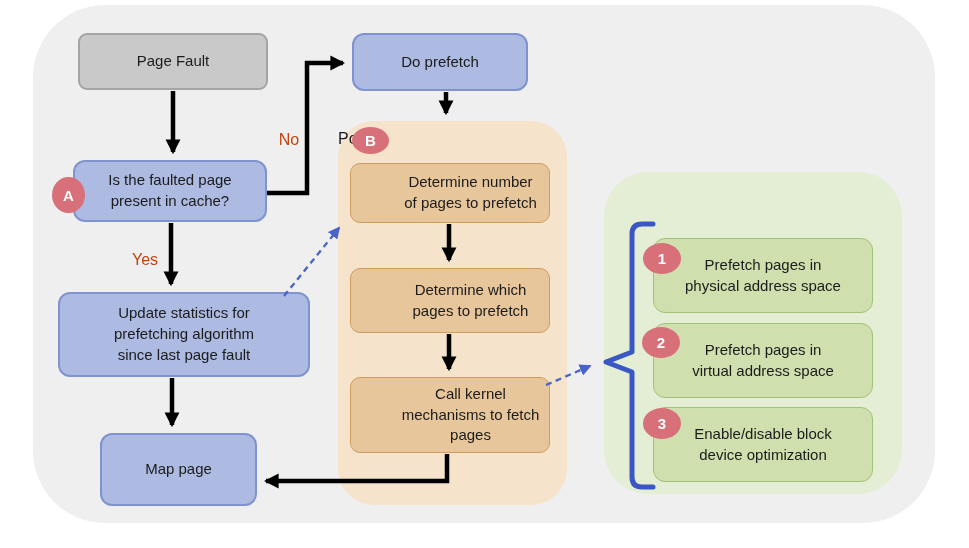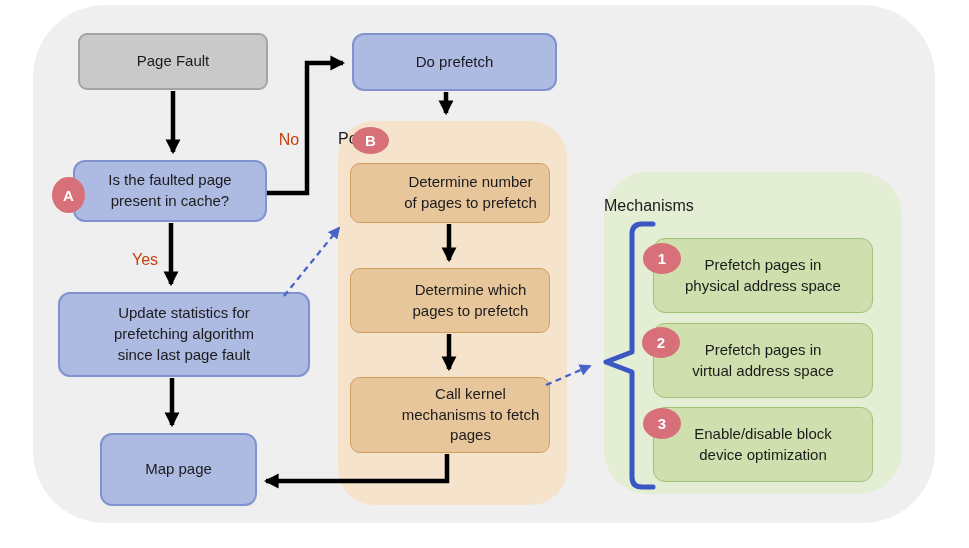--- a/index.html
+++ b/index.html
@@ -42,27 +42,26 @@
 
 <div class="canvas">
 
   <div class="backdrop"></div>
 
   <div class="panel panel-policy"></div>
   <div class="badge" style="left:352px;top:127px;width:37px;height:27px;">B</div>
   <div class="panel-title" style="left:338px;top:130px;width:229px;">Policy</div>
 
   <div class="panel panel-mech"></div>
-  <div class="panel-title" style="left:604px;top:197px;width:298px;">Mechanisms</div>
 
   <div class="nodes-layer">
 
     <div class="node node-gray" style="left:78px;top:33px;width:190px;height:57px;">Page Fault</div>
 
-    <div class="node node-blue" style="left:352px;top:33px;width:205px;height:58px;">Do prefetch</div>
+    <div class="node node-blue" style="left:352px;top:33px;width:176px;height:58px;">Do prefetch</div>
 
     <div class="node node-blue" style="left:73px;top:160px;width:194px;height:62px;">Is the faulted page
 present in cache?</div>
     <div class="badge" style="left:52px;top:177px;width:33px;height:36px;">A</div>
 
     <div class="node node-blue" style="left:58px;top:292px;width:252px;height:85px;">Update statistics for
 prefetching algorithm
 since last page fault</div>
 
     <div class="node node-blue" style="left:100px;top:433px;width:157px;height:73px;">Map page</div>

